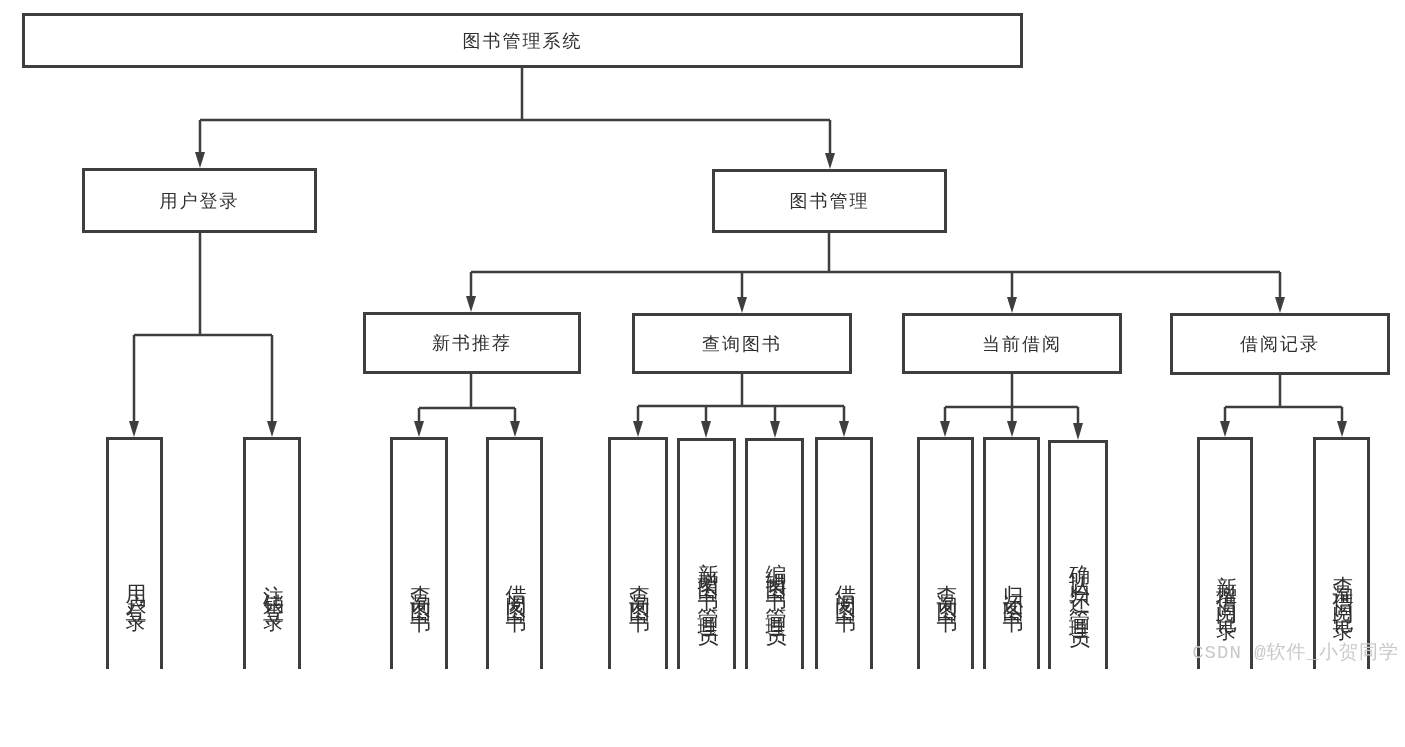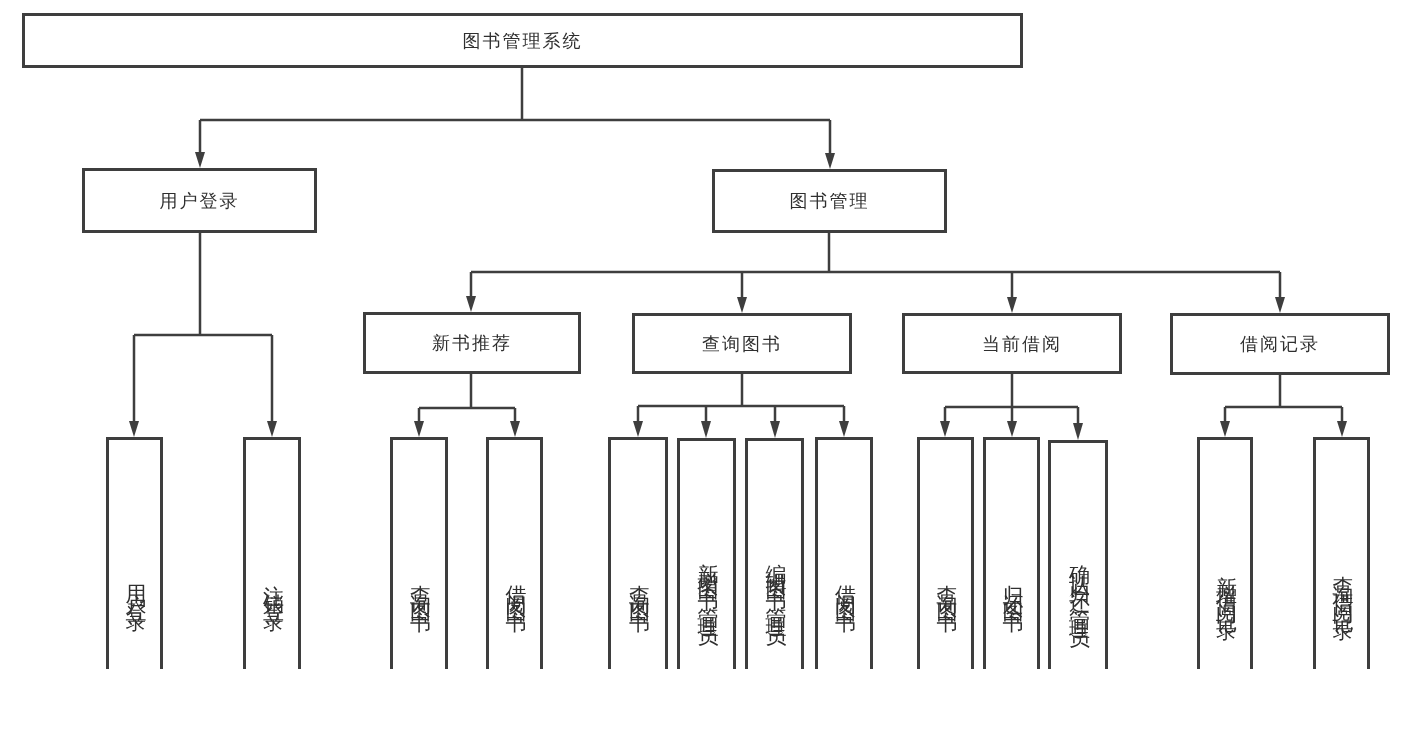--- a/index.html
+++ b/index.html
@@ -149,13 +149,14 @@
     <span>确认归还（管理员）</span>
   </div>
 
   <div class="box vbox" style="left:1197px; top:437px; width:56px; height:297px;">
     <span>新增借阅记录</span>
   </div>
   <div class="box vbox" style="left:1313px; top:437px; width:57px; height:297px;">
     <span>查询借阅记录</span>
   </div>
 
+  <div class="watermark">CSDN @软件_小贺同学</div>
 </div>
 
 </body></html>

